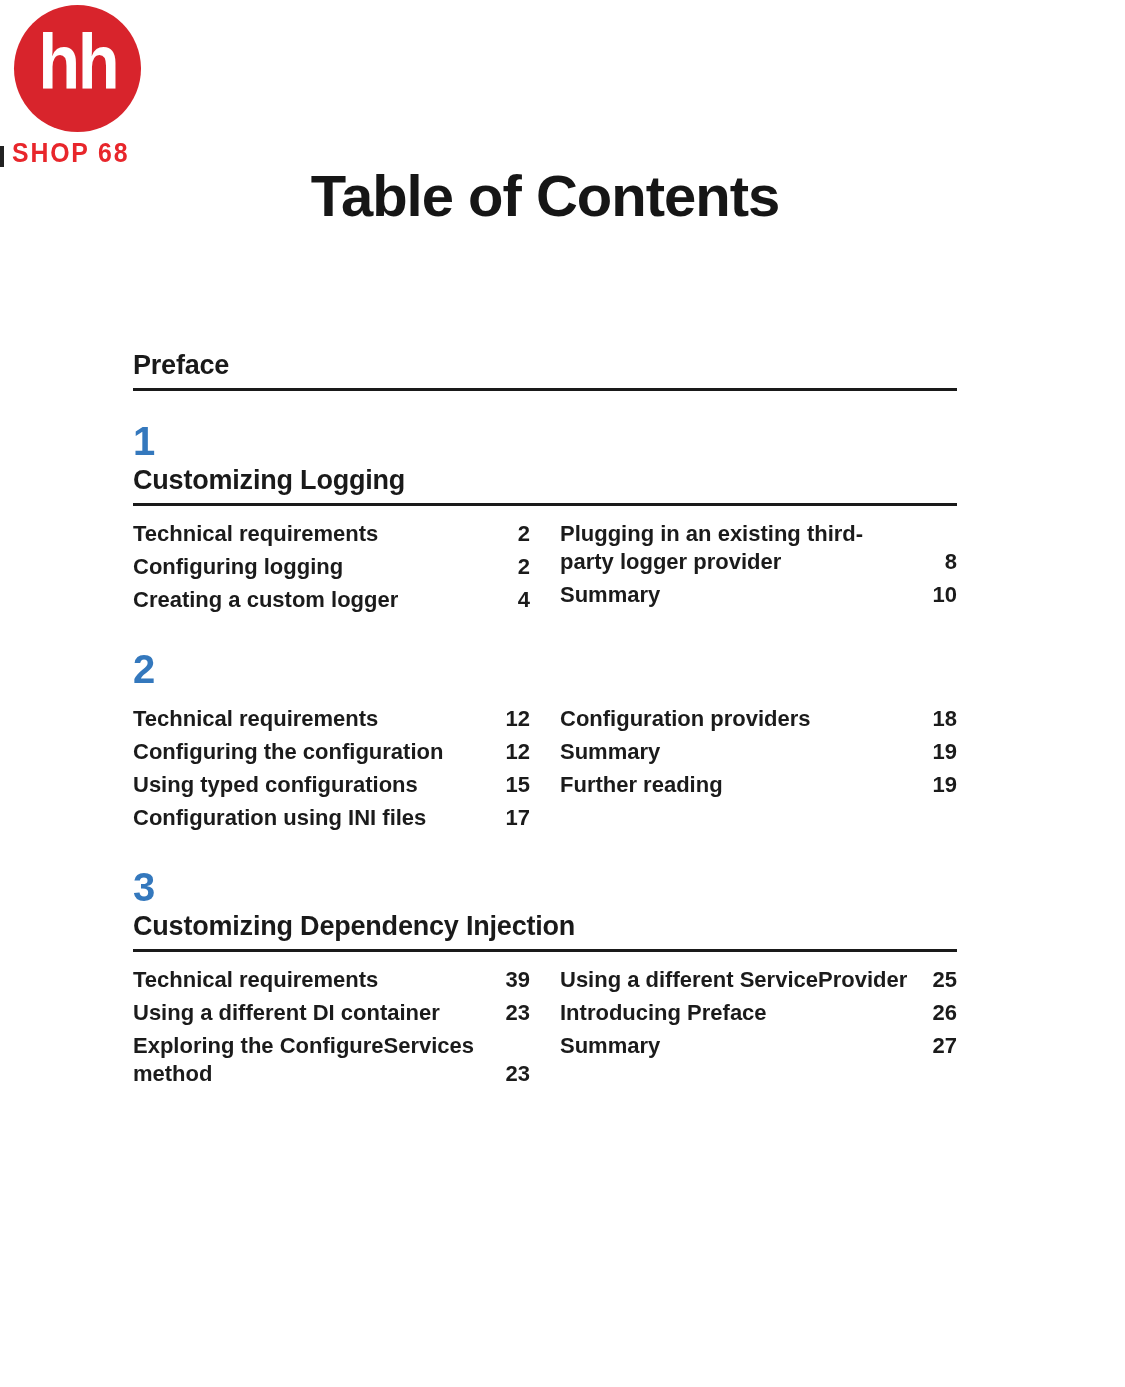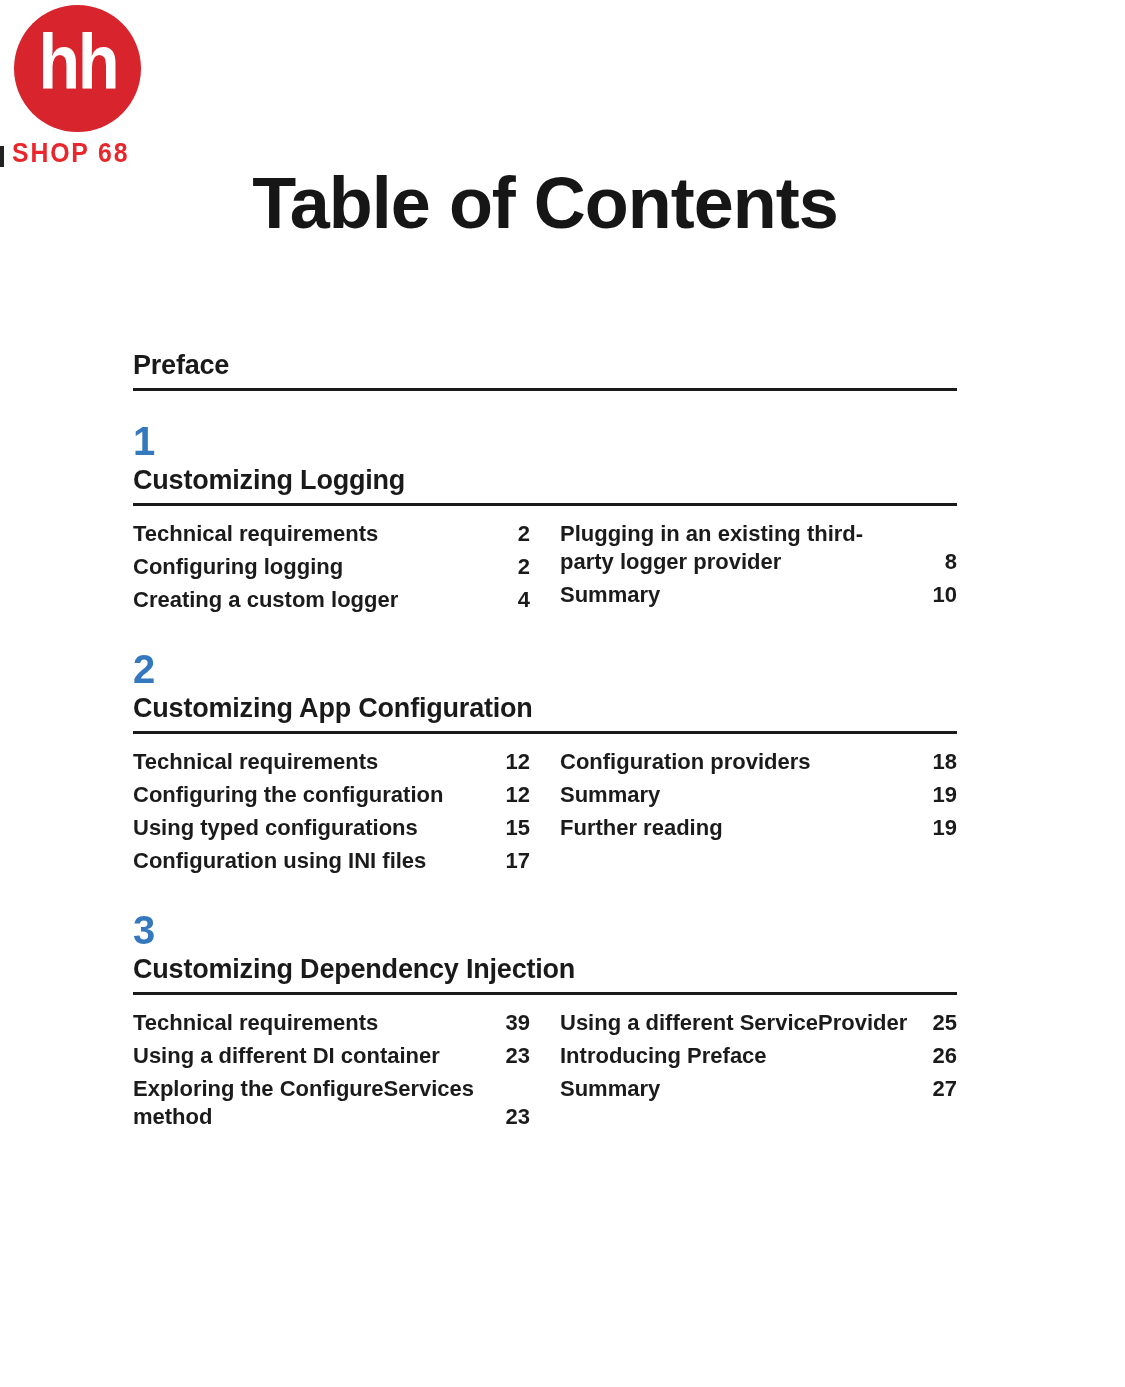--- a/index.html
+++ b/index.html
@@ -49,24 +49,24 @@
   .logo-cut {
     position: absolute;
     left: 0; top: 146px;
     width: 4px; height: 21px;
     background: #222222;
   }
 
   
   .page-title {
     position: absolute;
-    left: 133px; top: 170px;
+    left: 133px; top: 163px;
     width: 824px;
     text-align: center;
-    font-size: 72px;
+    font-size: 58px;
     font-weight: 700;
     color: #161616;
     letter-spacing: -1px;
     line-height: 66px;
   }
 
   
   .toc {
     position: absolute;
     left: 133px; top: 348px;
@@ -152,21 +152,20 @@
   <div class="entry">
     <span class="t">Summary</span>
     <span class="n">10</span>
   </div>
 </div>
     </div>
   </section>
 
   <section class="chapter">
     <div class="ch-num">2</div>
-    <h2 class="rule-heading">Customizing App Configuration</h2>
     <div class="entries">
       <div class="col col-left">
   <div class="entry">
     <span class="t">Technical requirements</span>
     <span class="n">12</span>
   </div>
 
   <div class="entry">
     <span class="t">Configuring the configuration</span>
     <span class="n">12</span>

